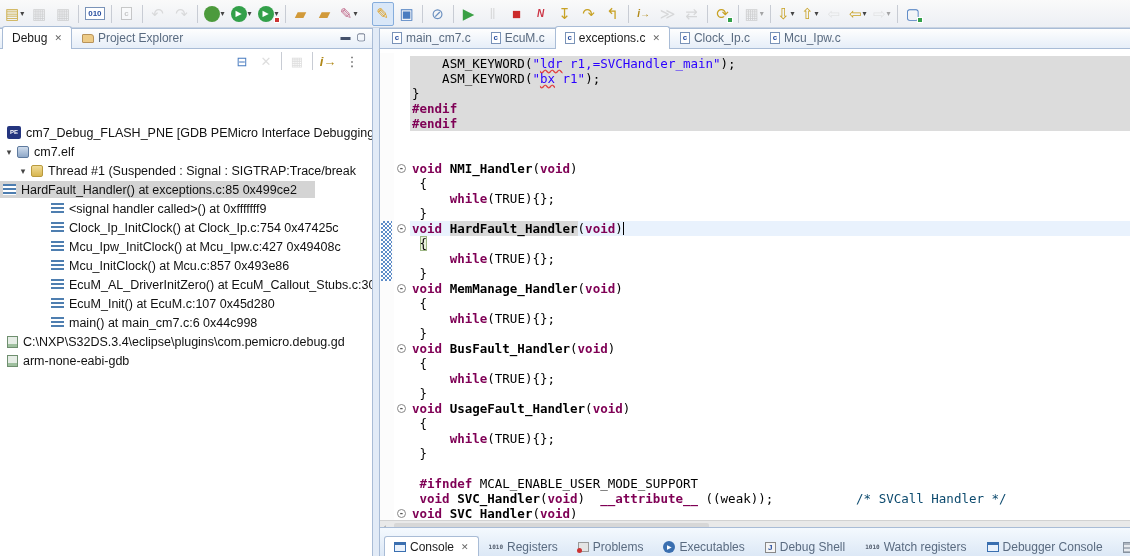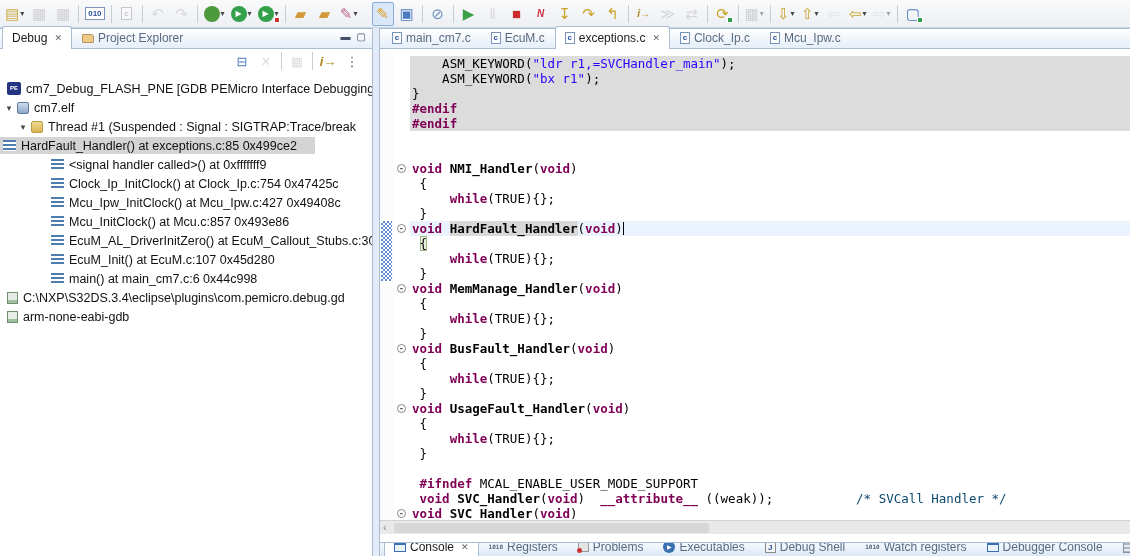--- a/index.html
+++ b/index.html
@@ -68,41 +68,41 @@
   #editor-body { position:absolute; left:0; top:24px; right:0; bottom:22px; background:#fff; overflow:hidden; }
   #annot-ruler { position:absolute; left:0; top:0; width:14px; bottom:0; background:#FCFCFC; }
   #fold-ruler { position:absolute; left:14px; top:0; width:16px; bottom:0; background:#FFF; }
   #code { position:absolute; left:30px; top:3px; right:0; }
   .cl { height:15px; font:12.5px/15px "DejaVu Sans Mono",monospace; white-space:pre; color:#000; padding-left:2px; }
   .bg-g { background:#DCDCDC; }
   .bg-c { background:#E9F2FD; }
   .p { color:#000; }
   .k,.d { color:#7F0055; font-weight:bold; }
   .s { color:#2A00FF; }
-  .su { color:#2A00FF; text-decoration-style:wavy; text-decoration-color:#E04040; }
+  .su { color:#2A00FF; text-decoration:underline; text-decoration-style:wavy; text-decoration-color:#E04040; }
   .c { color:#0c4a6e; }
   .fn { font-weight:bold; }
   .occ { font-weight:bold; background:#D8D8D8; }
   .ipb { background:#E9F1DC; box-shadow:inset 0 0 0 1px #9CB684; }
   .caret { display:inline-block; width:1.5px; height:13px; background:#000; vertical-align:-2px; }
   .range-ind { position:absolute; left:1px; width:11px; background-color:#fff;
     background-image:linear-gradient(45deg,#5D8CC8 25%,transparent 25%,transparent 75%,#5D8CC8 75%),
                      linear-gradient(45deg,#5D8CC8 25%,transparent 25%,transparent 75%,#5D8CC8 75%);
     background-size:4px 4px; background-position:0 0,2px 2px; }
   .ip-arrow { position:absolute; left:2px; width:0; height:0;
     border:4px solid transparent; border-left:8px solid #4A7CC0; }
   .fold { position:absolute; left:17px; width:9px; height:9px; border:1px solid #888; border-radius:50%;
     background:#fff; }
   .fold::before { content:"-"; display:block; font:bold 8px/7px "DejaVu Sans Mono",monospace; color:#555; text-align:center; }
   #hscroll { position:absolute; left:0; right:0; bottom:0; height:14px; background:#E9E9E9; border-top:1px solid #D2D2D2; }
   #hscroll .arr { position:absolute; left:3px; top:0; font-size:11px; line-height:13px; color:#888; }
   #hscroll .thumb { position:absolute; left:14px; top:2px; width:42%; height:10px; background:#D7D7D7; border-radius:2px; }
 
   
-  #bottom-tabs { position:absolute; left:0; right:0; bottom:0; height:14px;
+  #bottom-tabs { position:absolute; left:0; right:0; bottom:0; height:29px;
     background:linear-gradient(#F4F9FE,#DCE8F6); border-top:1px solid #A9BCD6;
     display:flex; align-items:flex-end; padding-left:4px; overflow:hidden; }
   #bottom-tabs .tab { height:21px; font-size:12px; }
   .bic { display:inline-block; flex:none; }
   .bic-console, .bic-debugger-console { width:12px; height:10px; background:#EAF2FC; border:1px solid #3A6FB0; box-shadow:inset 0 2px 0 #3A6FB0; }
   .bic-registers, .bic-watch-registers { font:bold 6px/10px "DejaVu Sans Mono",monospace; color:#556070; }
   .bic-problems { width:11px; height:10px; background:#E4E4E4; border:1px solid #9A9A9A; position:relative; }
   .bic-problems::after { content:""; position:absolute; left:-2px; bottom:-2px; width:5px; height:5px; border-radius:50%; background:#CC3333; }
   .bic-executables { width:12px; height:12px; border-radius:50%; background:#3A6FB0; color:#fff; font-size:6px; line-height:12px; text-align:center; }
   .bic-debug-shell { width:11px; height:11px; background:#F4F4F4; border:1px solid #888; color:#2A50A0; font:bold 8px/9px "Liberation Sans",sans-serif; text-align:center; }
@@ -271,21 +271,21 @@
         </span>
         <span class="tb-sep"></span>
         <span class="tb-btn">
           <span class="tb-ic txt" style="color: rgb(176, 136, 24);">i→</span>
         </span>
         <span class="tb-btn">
           <span class="tb-ic" style="color: rgb(85, 85, 85);">⋮</span>
         </span>
       </div>
     <div id="debug-tree">
-        <div class="trow" style="padding-left: 4px;">
+        <div class="trow" style="padding-left: 4px; margin-top: 44px;">
           <span class="sel-wrap">
             <span class="ti ti-launch">PE</span>
             <span>cm7_Debug_FLASH_PNE [GDB PEMicro Interface Debugging</span>
           </span>
         </div>
         <div class="trow" style="padding-left: 4px;">
           <span class="twistie">▾</span>
           <span class="sel-wrap">
             <span class="ti ti-target"></span>
             <span>cm7.elf</span>

